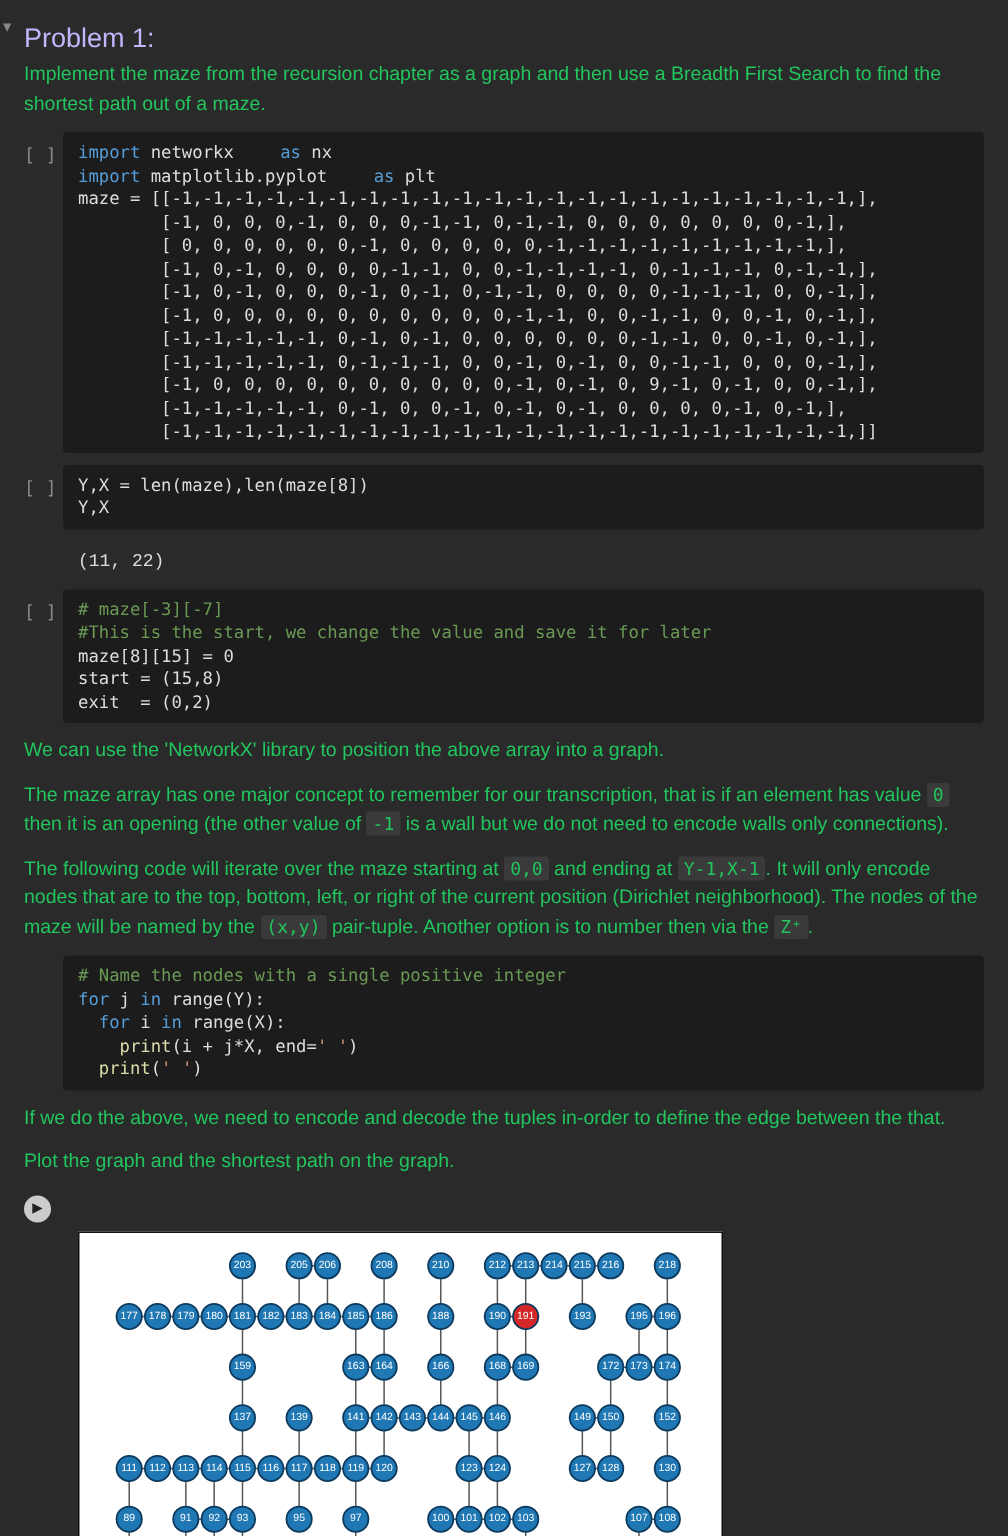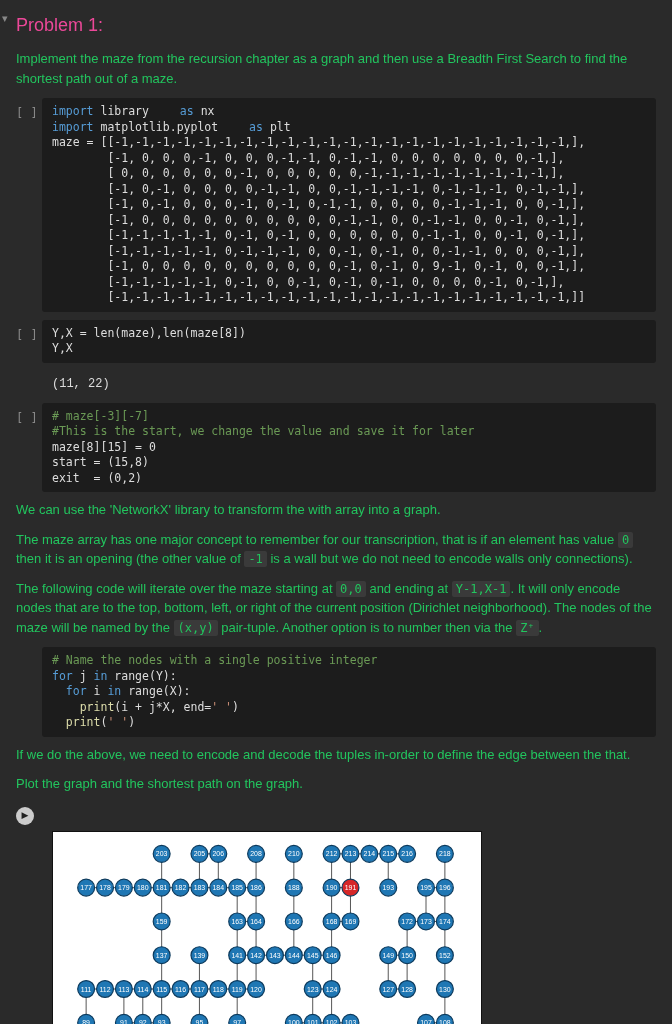--- a/index.html
+++ b/index.html
@@ -8,22 +8,21 @@
     color: #e0e0e0;
     font-family: -apple-system, BlinkMacSystemFont, "Segoe UI", Helvetica, Arial, sans-serif;
     font-size: 13px;
     line-height: 1.5;
     padding: 12px 16px 20px 16px;
     width: 672px;
   }
   h2.title {
     font-size: 18px;
     font-weight: 400;
-    color: #ec4899;
-    margin-bottom: 10px;
+    color: #c4b5fd;
   }
   p.para { margin-bottom: 10px; color: #22c55e; }
   code.inline {
     font-family: "Menlo","Consolas",monospace;
     background: #3a3a3a;
     padding: 1px 4px;
     border-radius: 2px;
     font-size: 12px;
   }
   .cell {
@@ -102,21 +101,21 @@
 <span class="prob-caret">▾</span>
 
 
 
 <h2 class="title">Problem 1:</h2>
 <p class="para">Implement the maze from the recursion chapter as a graph and then use a Breadth First Search to find the shortest path out of a maze.</p>
 
 
 <div class="cell">
   <div class="cell-prompt">[ ]</div>
-  <div class="cell-body"><span class="kw">import</span><span> library </span><span class="as">as</span><span> nx</span>
+  <div class="cell-body"><span class="kw">import</span><span> networkx </span><span class="as">as</span><span> nx</span>
 <span class="kw">import</span><span> matplotlib.pyplot </span><span class="as">as</span><span> plt</span>
 <span>maze = [[-1,-1,-1,-1,-1,-1,-1,-1,-1,-1,-1,-1,-1,-1,-1,-1,-1,-1,-1,-1,-1,-1,],</span>
 <span>        [-1, 0, 0, 0,-1, 0, 0, 0,-1,-1, 0,-1,-1, 0, 0, 0, 0, 0, 0, 0,-1,],</span>
 <span>        [ 0, 0, 0, 0, 0, 0,-1, 0, 0, 0, 0, 0,-1,-1,-1,-1,-1,-1,-1,-1,-1,],</span>
 <span>        [-1, 0,-1, 0, 0, 0, 0,-1,-1, 0, 0,-1,-1,-1,-1, 0,-1,-1,-1, 0,-1,-1,],</span>
 <span>        [-1, 0,-1, 0, 0, 0,-1, 0,-1, 0,-1,-1, 0, 0, 0, 0,-1,-1,-1, 0, 0,-1,],</span>
 <span>        [-1, 0, 0, 0, 0, 0, 0, 0, 0, 0, 0,-1,-1, 0, 0,-1,-1, 0, 0,-1, 0,-1,],</span>
 <span>        [-1,-1,-1,-1,-1, 0,-1, 0,-1, 0, 0, 0, 0, 0, 0,-1,-1, 0, 0,-1, 0,-1,],</span>
 <span>        [-1,-1,-1,-1,-1, 0,-1,-1,-1, 0, 0,-1, 0,-1, 0, 0,-1,-1, 0, 0, 0,-1,],</span>
 <span>        [-1, 0, 0, 0, 0, 0, 0, 0, 0, 0, 0,-1, 0,-1, 0, 9,-1, 0,-1, 0, 0,-1,],</span>
@@ -135,21 +134,21 @@
 
 <div class="cell">
   <div class="cell-prompt">[ ]</div>
   <div class="cell-body"><span class="comment"># maze[-3][-7]</span>
 <span class="comment">#This is the start, we change the value and save it for later</span>
 <span>maze[8][15] = 0</span>
 <span>start = (15,8)</span>
 <span>exit  = (0,2)</span></div>
 </div>
 
-<p class="para">We can use the 'NetworkX' library to transform the with array into a graph.</p>
+<p class="para">We can use the 'NetworkX' library to position the above array into a graph.</p>
 
 <p class="para">
   <span>The maze array has one major concept to remember for our transcription, that is if an element has value </span><code class="inline">0</code><span> then it is an opening (the other value of </span><code class="inline">-1</code><span> is a wall but we do not need to encode walls only connections).</span>
 </p>
 
 <p class="para">
   <span>The following code will iterate over the maze starting at </span><code class="inline">0,0</code><span> and ending at </span><code class="inline">Y-1,X-1</code><span>. It will only encode nodes that are to the top, bottom, left, or right of the current position (Dirichlet neighborhood). The nodes of the maze will be named by the </span><code class="inline">(x,y)</code><span> pair-tuple. Another option is to number then via the </span><code class="inline">Z⁺</code><span>.</span>
 </p>
 
 

